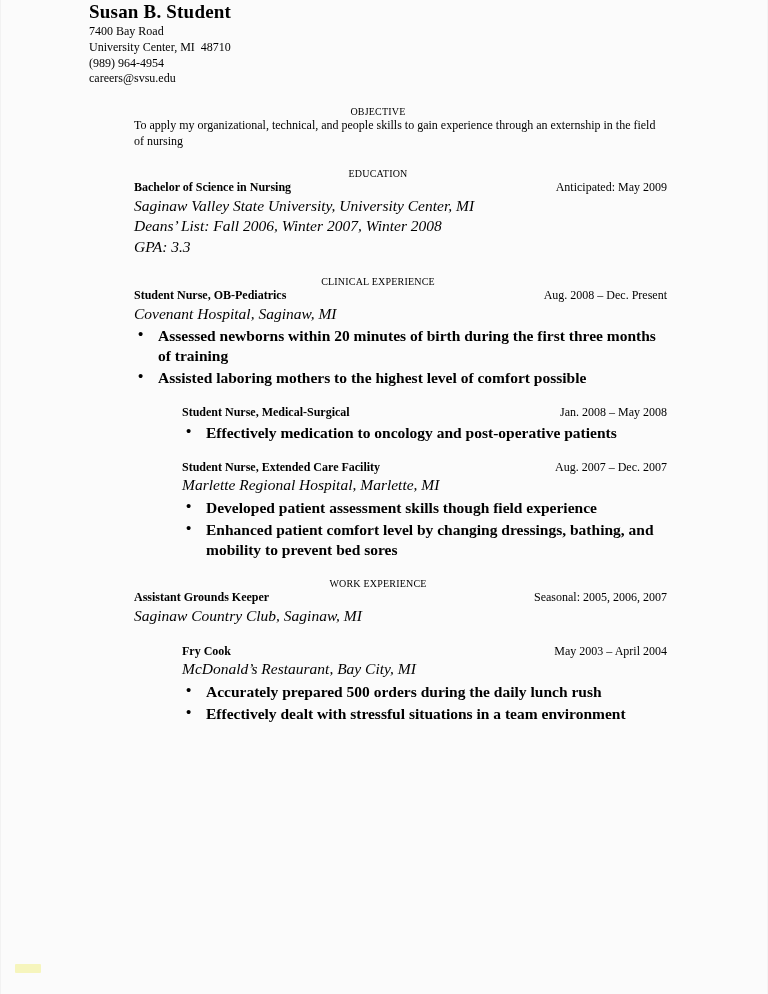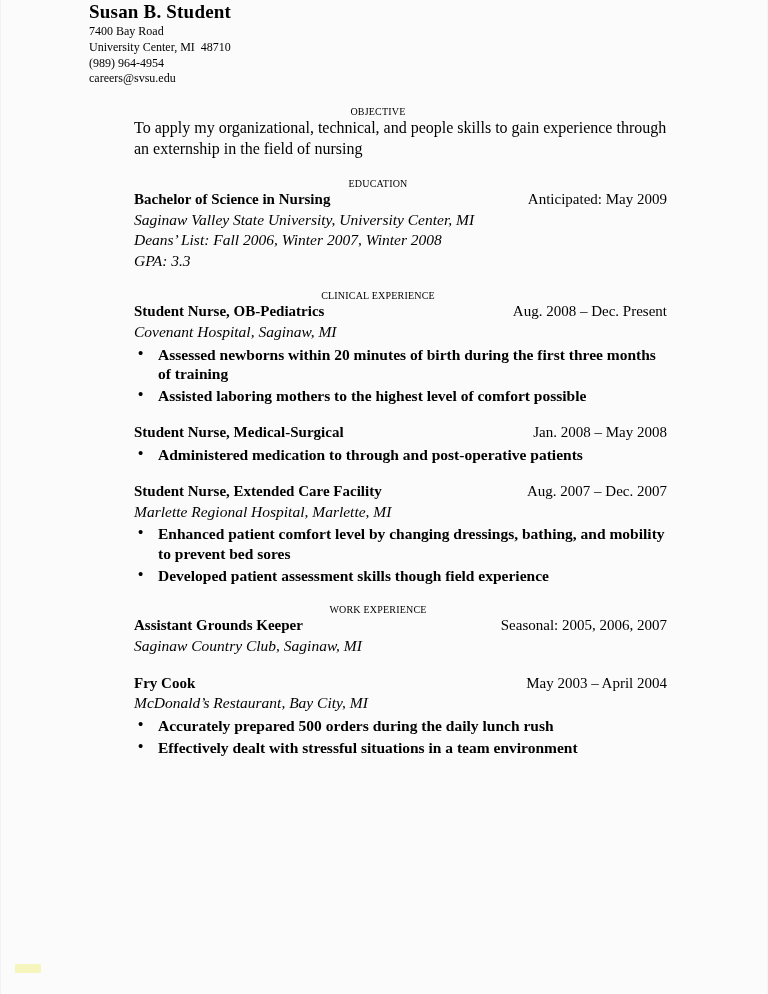--- a/index.html
+++ b/index.html
@@ -60,27 +60,28 @@
   }
   .section-body {
     margin-left: 45px;
   }
 
   .entry {
     margin-top: 0;
   }
   .entry + .entry {
     margin-top: 17px;
+    margin-left: 48px;
   }
 
   .entry-head {
     display: flex;
     justify-content: space-between;
     align-items: flex-start;
-    font-size: 15px;
+    font-size: 12px;
     line-height: 1.32;
   }
   .entry-title {
     font-weight: bold;
     white-space: pre;
   }
   .entry-date {
     white-space: pre;
     text-align: right;
   }
@@ -107,21 +108,21 @@
   ul.bullets li::before {
     content: "\2022";
     position: absolute;
     left: 4px;
     top: -1px;
     font-size: 15px;
   }
 
   
   .para {
-    font-size: 16px;
+    font-size: 12px;
     line-height: 1.28;
   }
 
   
   .scan-mark {
     position: absolute;
     left: 14px;
     top: 964px;
     width: 26px;
     height: 9px;
@@ -181,33 +182,33 @@
             <li>Assisted laboring mothers to the highest level of comfort possible</li>
           </ul>
         </div>
 
         <div class="entry">
           <div class="entry-head">
             <span class="entry-title">Student Nurse, Medical-Surgical</span>
             <span class="entry-date">Jan. 2008 – May 2008</span>
           </div>
           <ul class="bullets">
-            <li>Administered medication to through and post-operative patients</li>
+            <li>Effectively medication to oncology and post-operative patients</li>
           </ul>
         </div>
 
         <div class="entry">
           <div class="entry-head">
             <span class="entry-title">Student Nurse, Extended Care Facility</span>
             <span class="entry-date">Aug. 2007 – Dec. 2007</span>
           </div>
           <div class="entry-sub">Marlette Regional Hospital, Marlette, MI</div>
           <ul class="bullets">
+            <li>Developed patient assessment skills though field experience</li>
             <li>Enhanced patient comfort level by changing dressings, bathing, and mobility to prevent bed sores</li>
-            <li>Developed patient assessment skills though field experience</li>
           </ul>
         </div>
 
       </div>
     </div>
 
     <div class="section">
       <div class="section-title">WORK EXPERIENCE</div>
       <div class="section-body">
 

